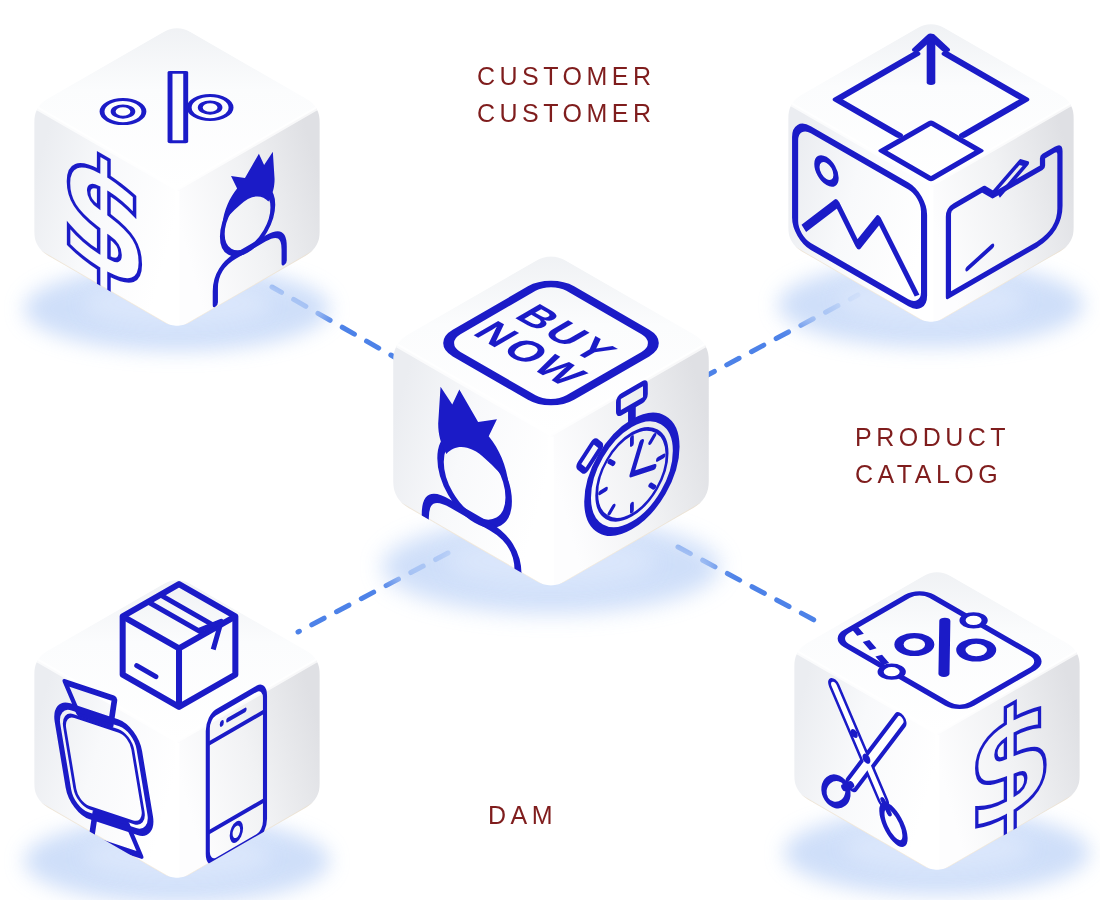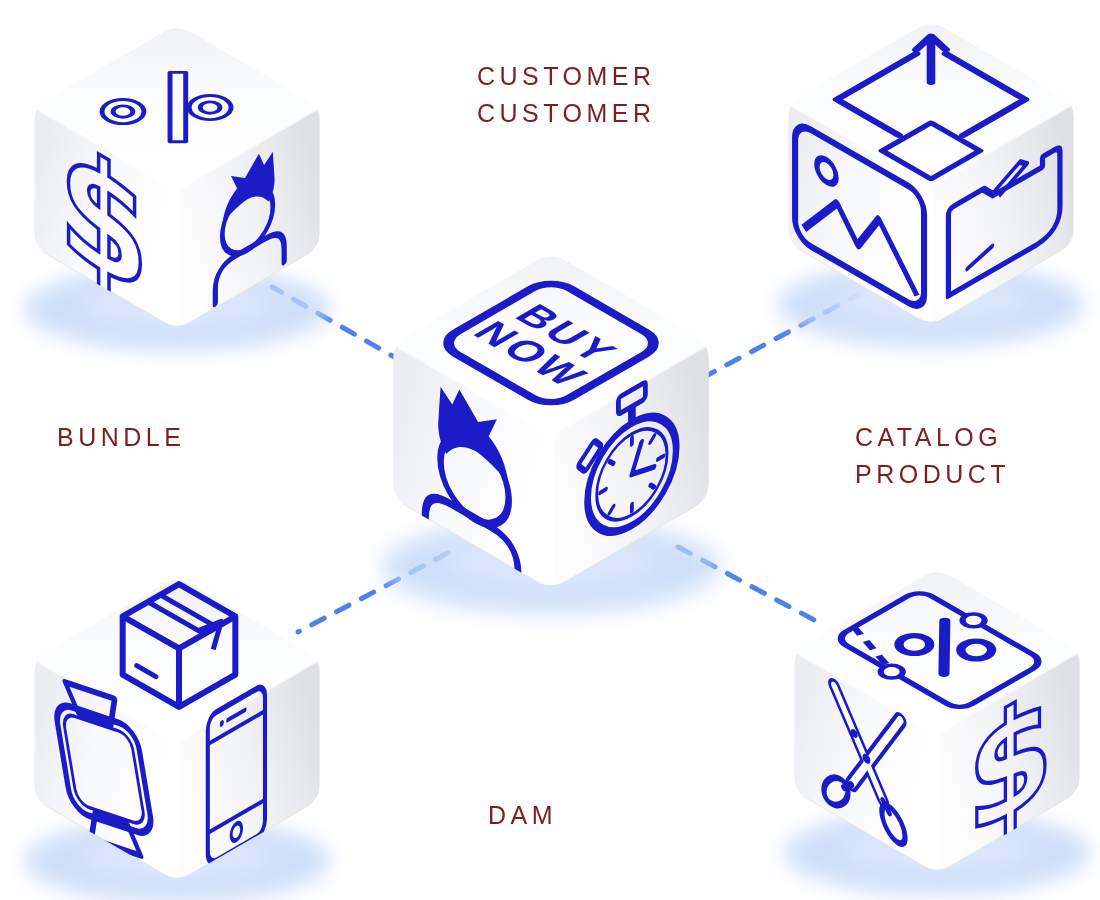--- a/index.html
+++ b/index.html
@@ -246,23 +246,22 @@
         <use href="#i-dollar" transform="matrix(0.866,-0.5,0,1,150,172) translate(84,122) scale(0.95)"></use>
       </g>
     </svg>
   </div>
 
   <div class="lbl" style="left:477px;top:58px">
     <span>CUSTOMER</span>
     <span>CUSTOMER</span>
   </div>
   <div class="lbl" style="left:57px;top:419px">
-    <span>BUNDLE</span>
   </div>
   <div class="lbl" style="left:855px;top:419px">
+    <span>PRODUCT</span>
     <span>CATALOG</span>
-    <span>PRODUCT</span>
   </div>
   <div class="lbl" style="left:488px;top:797px">
     <span>DAM</span>
   </div>
 
 </div>
 
 </body></html>

